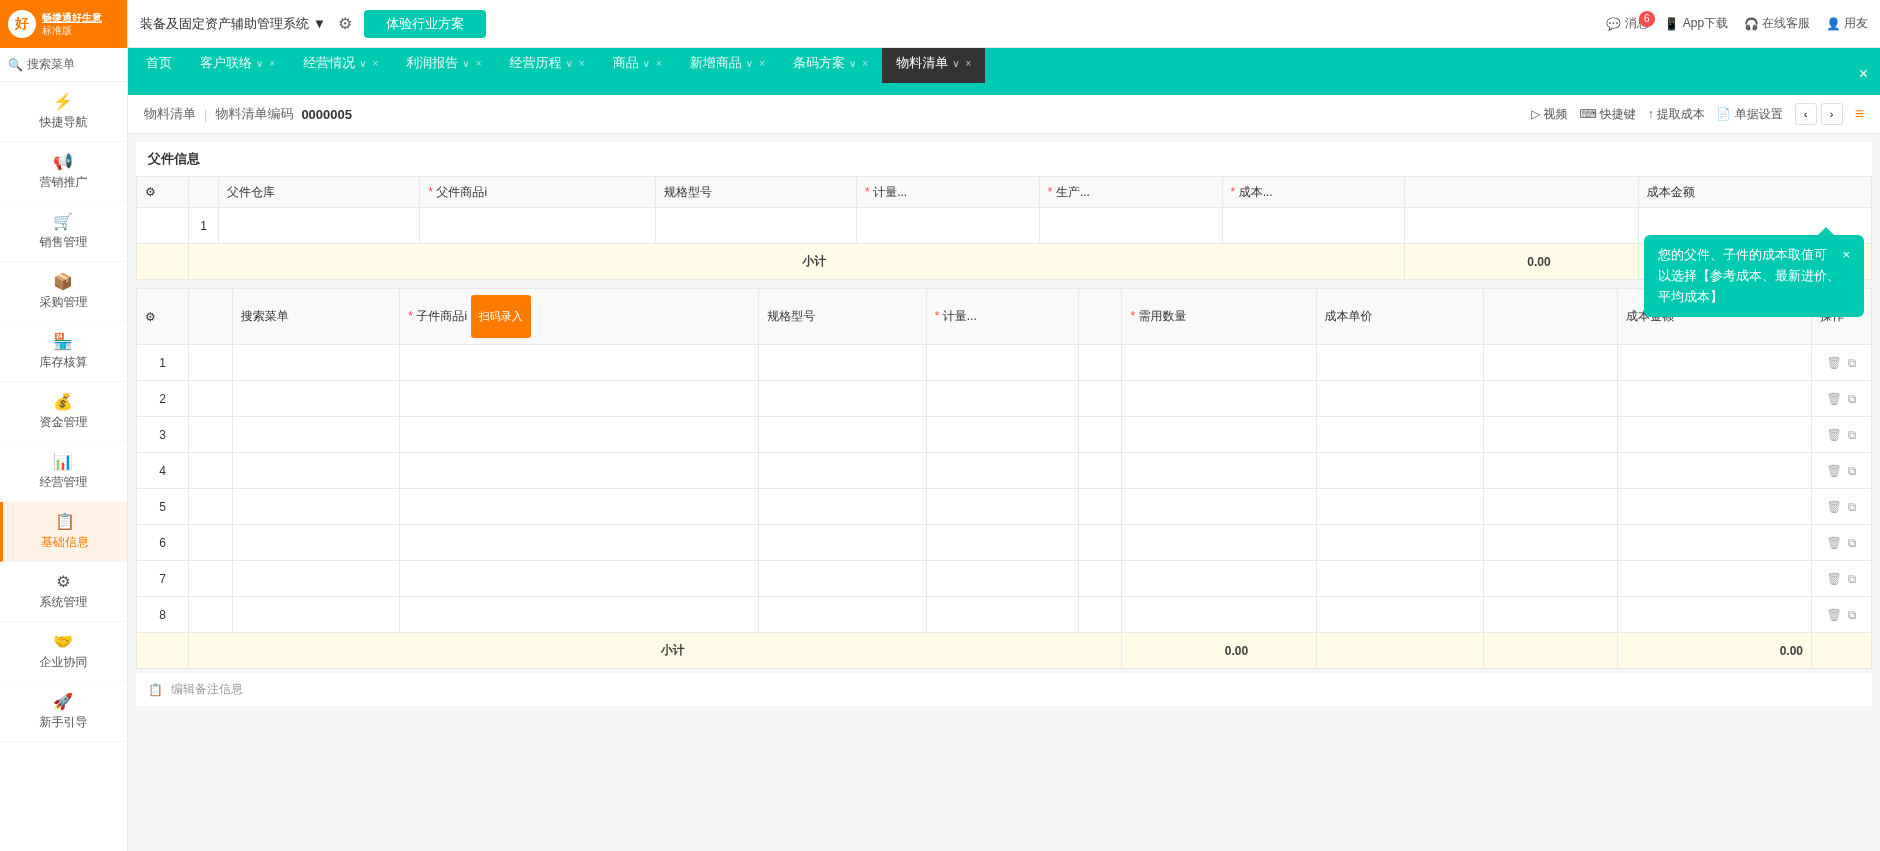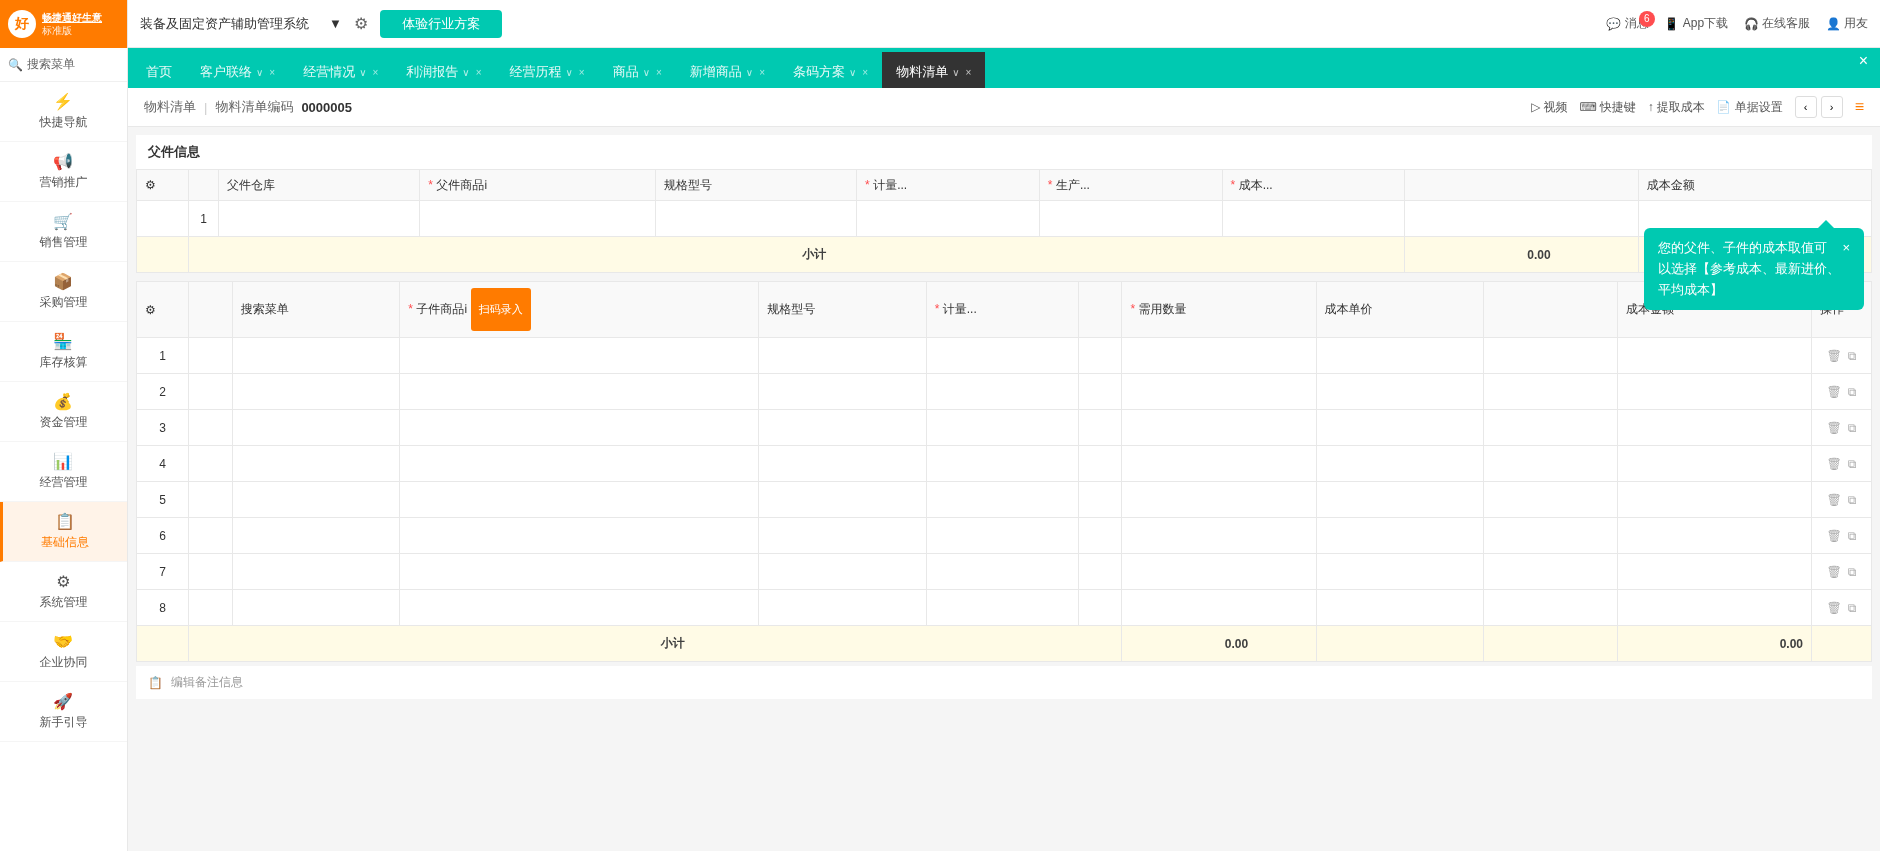--- a/index.html
+++ b/index.html
@@ -67,21 +67,21 @@
     .topbar {
       background: #fff;
       height: 48px;
       display: flex;
       align-items: center;
       padding: 0 12px;
       border-bottom: 1px solid #e8e8e8;
       gap: 8px;
     }
     .topbar-system-select {
-      display: flex; align-items: center; gap: 20px;
+      display: flex; align-items: center; gap: 4px;
       font-size: 13px; color: #333; cursor: pointer;
     }
     .topbar-settings { color: #666; cursor: pointer; font-size: 16px; padding: 4px; }
     .topbar-trial-btn {
       background: #00c9b1;
       color: #fff;
       border: none;
       border-radius: 4px;
       padding: 5px 22px;
       font-size: 13px;
@@ -99,23 +99,23 @@
       min-width: 16px;
       text-align: center;
       line-height: 16px;
     }
     .topbar-right-item { display: flex; align-items: center; gap: 3px; cursor: pointer; }
 
     
     .navtabs {
       background: #00c9b1;
       display: flex;
-      align-items: flex-start;
-      height: 40px;
-      padding: 4px 4px;
+      align-items: flex-end;
+      height: 47px;
+      padding: 12px 4px;
       overflow-x: auto;
       flex-shrink: 0;
     }
     .navtab {
       padding: 0 14px;
       height: 40px;
       display: flex;
       align-items: center;
       color: rgba(255,255,255,0.9);
       cursor: pointer;

